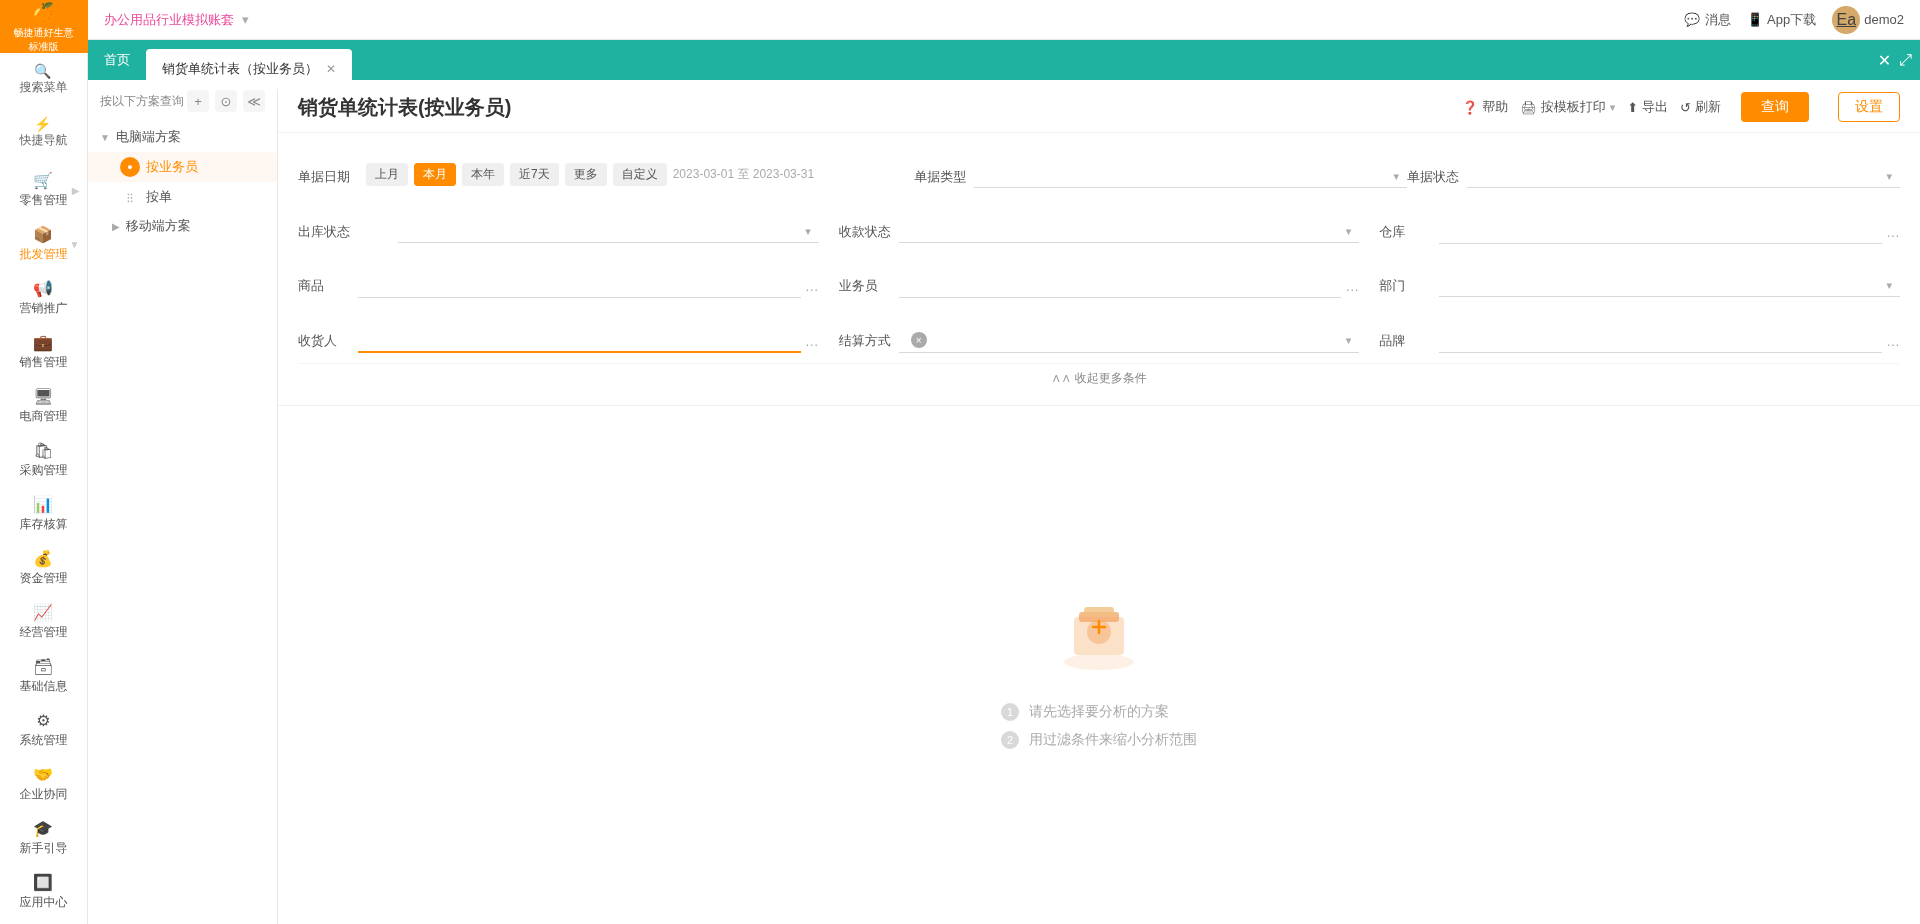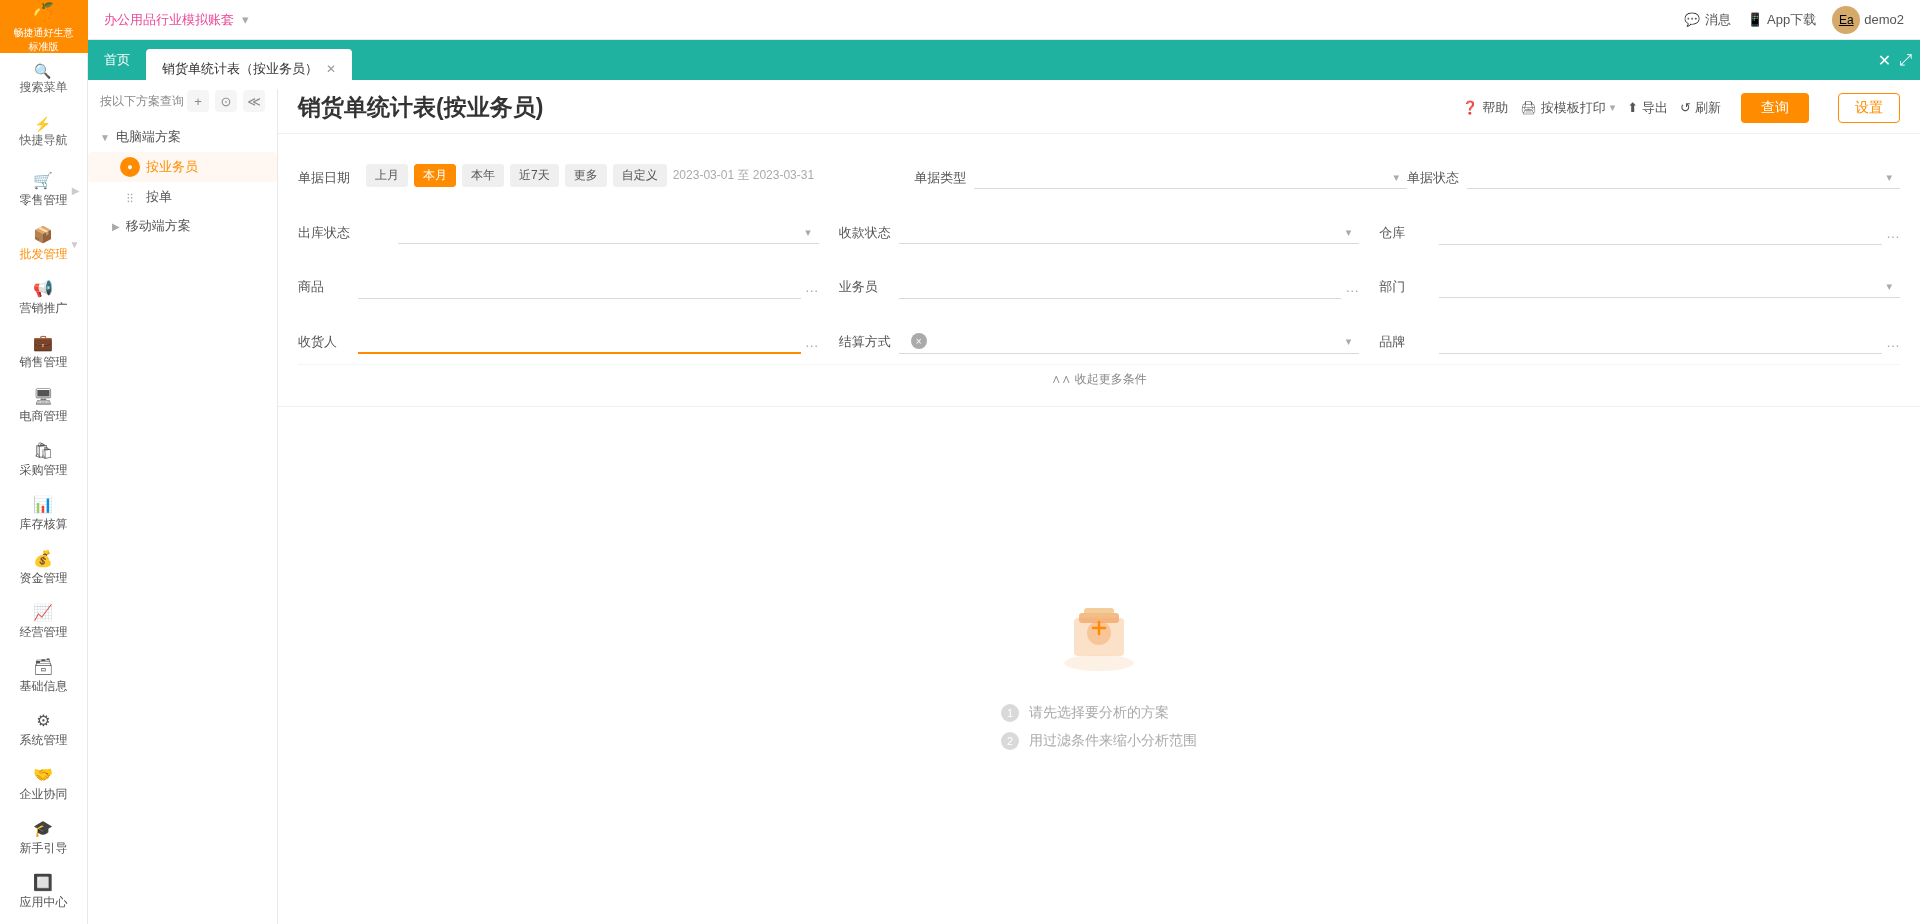--- a/index.html
+++ b/index.html
@@ -19,21 +19,21 @@
     .sidebar-menu-item .menu-arrow { position: absolute; right: 8px; top: 50%; transform: translateY(-50%); font-size: 10px; color: #ccc; }
 
     
     #main { flex: 1; display: flex; flex-direction: column; overflow: hidden; }
 
     
     #topbar { height: 40px; background: #fff; border-bottom: 1px solid #e8e8e8; display: flex; align-items: center; padding: 0 16px; justify-content: space-between; }
     .topbar-left { display: flex; align-items: center; gap: 8px; font-size: 13px; color: #555; }
     .topbar-right { display: flex; align-items: center; gap: 16px; font-size: 13px; color: #555; }
     .topbar-right-item { display: flex; align-items: center; gap: 4px; cursor: pointer; }
-    .avatar { width: 28px; height: 28px; border-radius: 50%; background: #d4a96a; display: flex; align-items: center; justify-content: center; color: #000000; font-size: 12px; overflow: hidden; text-decoration: underline; }
+    .avatar { width: 28px; height: 28px; border-radius: 50%; background: #d4a96a; display: flex; align-items: center; justify-content: center; color: #404040; font-size: 16px; overflow: hidden; text-decoration: underline; }
 
     
     #tabbar { height: 40px; background: #20b2a0; display: flex; align-items: center; padding: 0 0 0 0; justify-content: flex-end; }
     .tab-item { height: 40px; display: flex; align-items: center; padding: 0 16px; font-size: 13px; color: rgba(255,255,255,0.85); cursor: pointer; position: relative; }
     .tab-item.home { color: #fff; font-weight: 500; }
     .tab-item.active { background: #fff; color: #333; border-radius: 4px 4px 0 0; margin-top: 17px; }
     .tab-item .tab-close { margin-left: 8px; font-size: 12px; color: #999; cursor: pointer; }
     .tab-expand { margin-left: auto; margin-right: 8px; color: #fff; font-size: 16px; cursor: pointer; display: flex; align-items: center; gap: 8px; }
 
     
@@ -52,21 +52,21 @@
     .tree-child .child-icon { width: 20px; height: 20px; border-radius: 50%; background: #ff8c00; color: #fff; display: flex; align-items: center; justify-content: center; font-size: 10px; }
     .tree-child .child-icon-plain { width: 20px; height: 20px; display: flex; align-items: center; justify-content: center; font-size: 12px; color: #aaa; }
     .tree-sub-parent { display: flex; align-items: center; padding: 5px 12px 5px 24px; font-size: 13px; color: #555; cursor: pointer; }
     .tree-sub-parent .arrow { font-size: 10px; margin-right: 6px; color: #aaa; }
 
     
     #right-panel { flex: 1; display: flex; flex-direction: column; padding: 0; overflow: hidden; }
 
     
     .page-header { background: #fff; padding: 12px 20px 10px; border-bottom: 1px solid #f0f0f0; display: flex; align-items: center; justify-content: space-between; }
-    .page-title { font-size: 23px; font-weight: 600; color: #333; }
+    .page-title { font-size: 20px; font-weight: 600; color: #333; }
     .page-actions { display: flex; gap: 12px; align-items: center; font-size: 13px; color: #555; }
     .page-actions .action-item { display: flex; align-items: center; gap: 4px; cursor: pointer; }
     .btn-query { background: #ff8c00; color: #fff; border: none; border-radius: 4px; padding: 6px 20px; font-size: 14px; cursor: pointer; }
     .btn-set { background: #fff; color: #ff8c00; border: 1px solid #ff8c00; border-radius: 4px; padding: 5px 16px; font-size: 14px; cursor: pointer; margin-left: 8px; }
 
     
     .filter-area { background: #fff; padding: 12px 20px; border-bottom: 1px solid #f0f0f0; }
     .filter-row { display: flex; align-items: center; gap: 0; margin-bottom: 12px; }
     .filter-row:last-child { margin-bottom: 0; }
     .filter-item { display: flex; align-items: center; flex: 1; min-width: 0; margin-top: 18px; }

